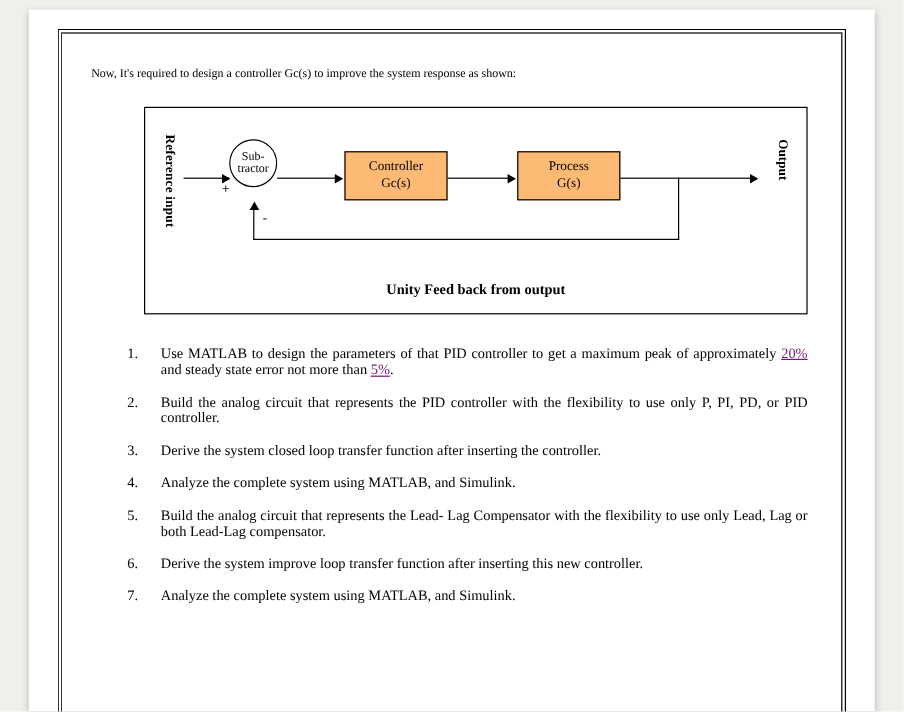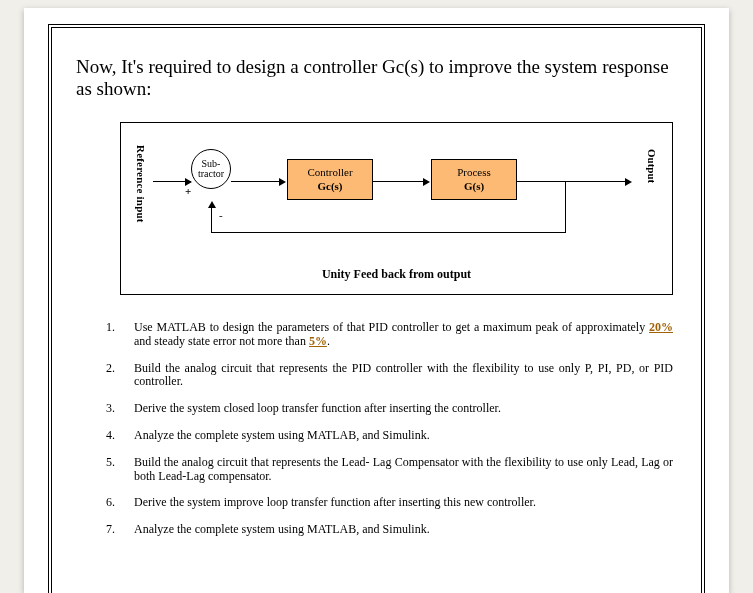--- a/index.html
+++ b/index.html
@@ -18,21 +18,21 @@
       box-shadow: 0 2px 6px rgba(0,0,0,0.25);
     }
     .frame {
       position: absolute;
       top: 16px; left: 24px; right: 24px; bottom: -4px;
       border: 4px double #000;
       border-bottom: none;
       padding: 28px 18px 0 18px;
     }
     .intro {
-      font-size: 19px;
+      font-size: 10px;
       color: #000;
       margin: 0 6px 22px 6px;
     }
     .diagram-box {
       border: 1.5px solid #000;
       margin: 0 10px 0 50px;
       padding: 14px 8px 12px 8px;
       position: relative;
     }
     .diagram {
@@ -67,21 +67,21 @@
     .block {
       position: absolute;
       border: 1.2px solid #000;
       background: #fdba74;
       text-align: center;
       font-size: 11px;
       padding: 5px 10px;
       line-height: 1.3;
     }
     .block .b1 { font-weight: normal; }
-    .block .b2 { font-weight: bold; }
+    .block .b2 { font-weight: normal; }
     .ctrl { left: 158px; top: 22px; width: 86px; }
     .proc { left: 302px; top: 22px; width: 86px; }
     .line { position: absolute; background: #000; }
     .arrowhead-r { position: absolute; width: 0; height: 0; border-top: 4px solid transparent; border-bottom: 4px solid transparent; border-left: 7px solid #000; }
     .arrowhead-u { position: absolute; width: 0; height: 0; border-left: 4px solid transparent; border-right: 4px solid transparent; border-bottom: 7px solid #000; }
     .caption {
       text-align: center;
       font-size: 12px;
       font-weight: bold;
       margin-top: 26px;
@@ -94,21 +94,21 @@
     .item {
       display: flex;
       margin-bottom: 13px;
       text-align: justify;
     }
     .num {
       width: 28px;
       flex-shrink: 0;
     }
     .txt { flex: 1; }
-    .u { text-decoration: underline; color: #a16207; font-weight: bold; margin-top: 40px; }
+    .u { text-decoration: underline; color: #701a75; font-weight: normal; margin-top: 40px; }
   </style>
 </head>
 <body>
 
 <div class="page">
   <div class="frame">
 
     <p class="intro">Now, It's required to design a controller Gc(s) to improve the system response as shown:</p>
 
     <div class="diagram-box">

